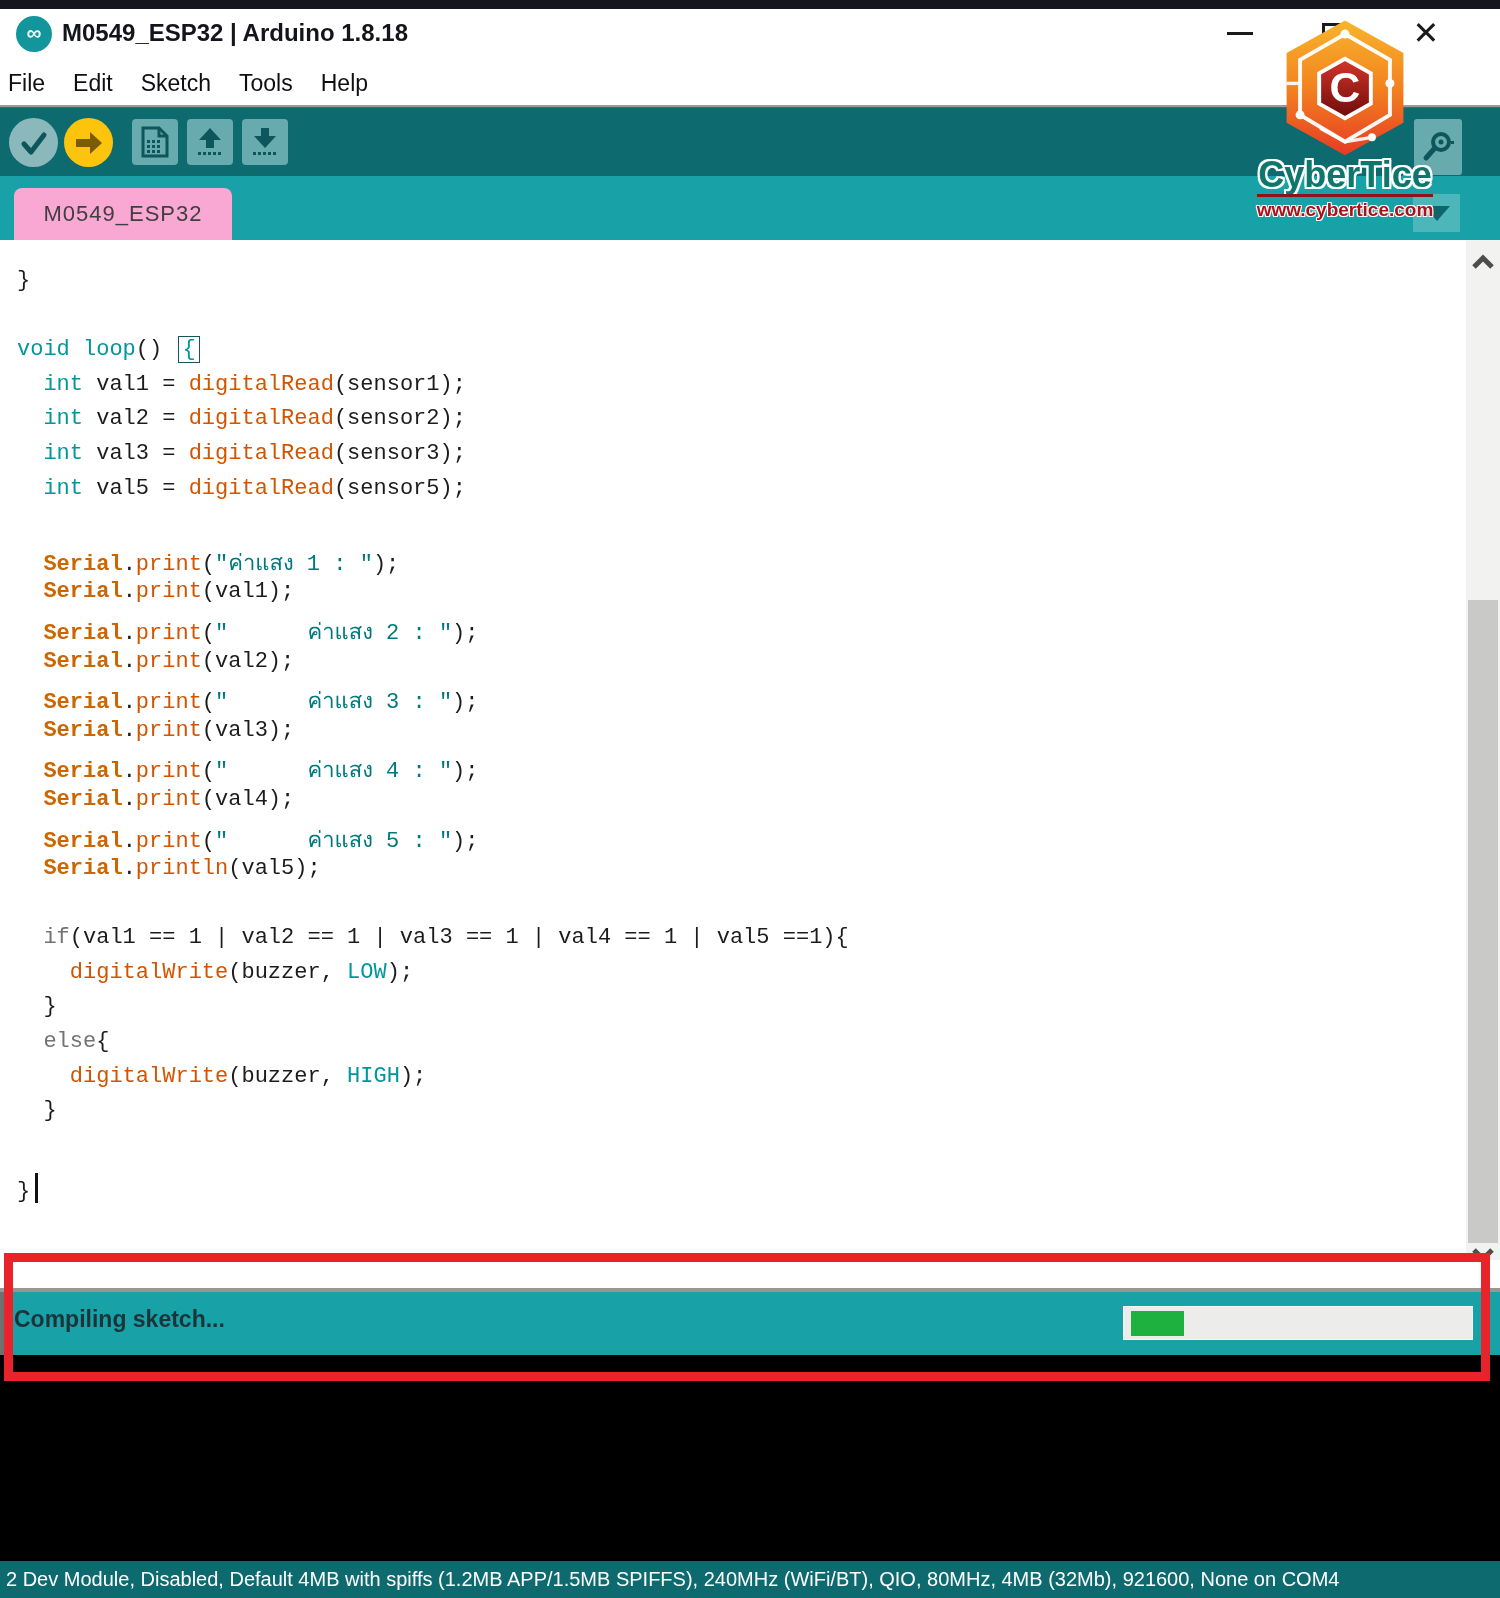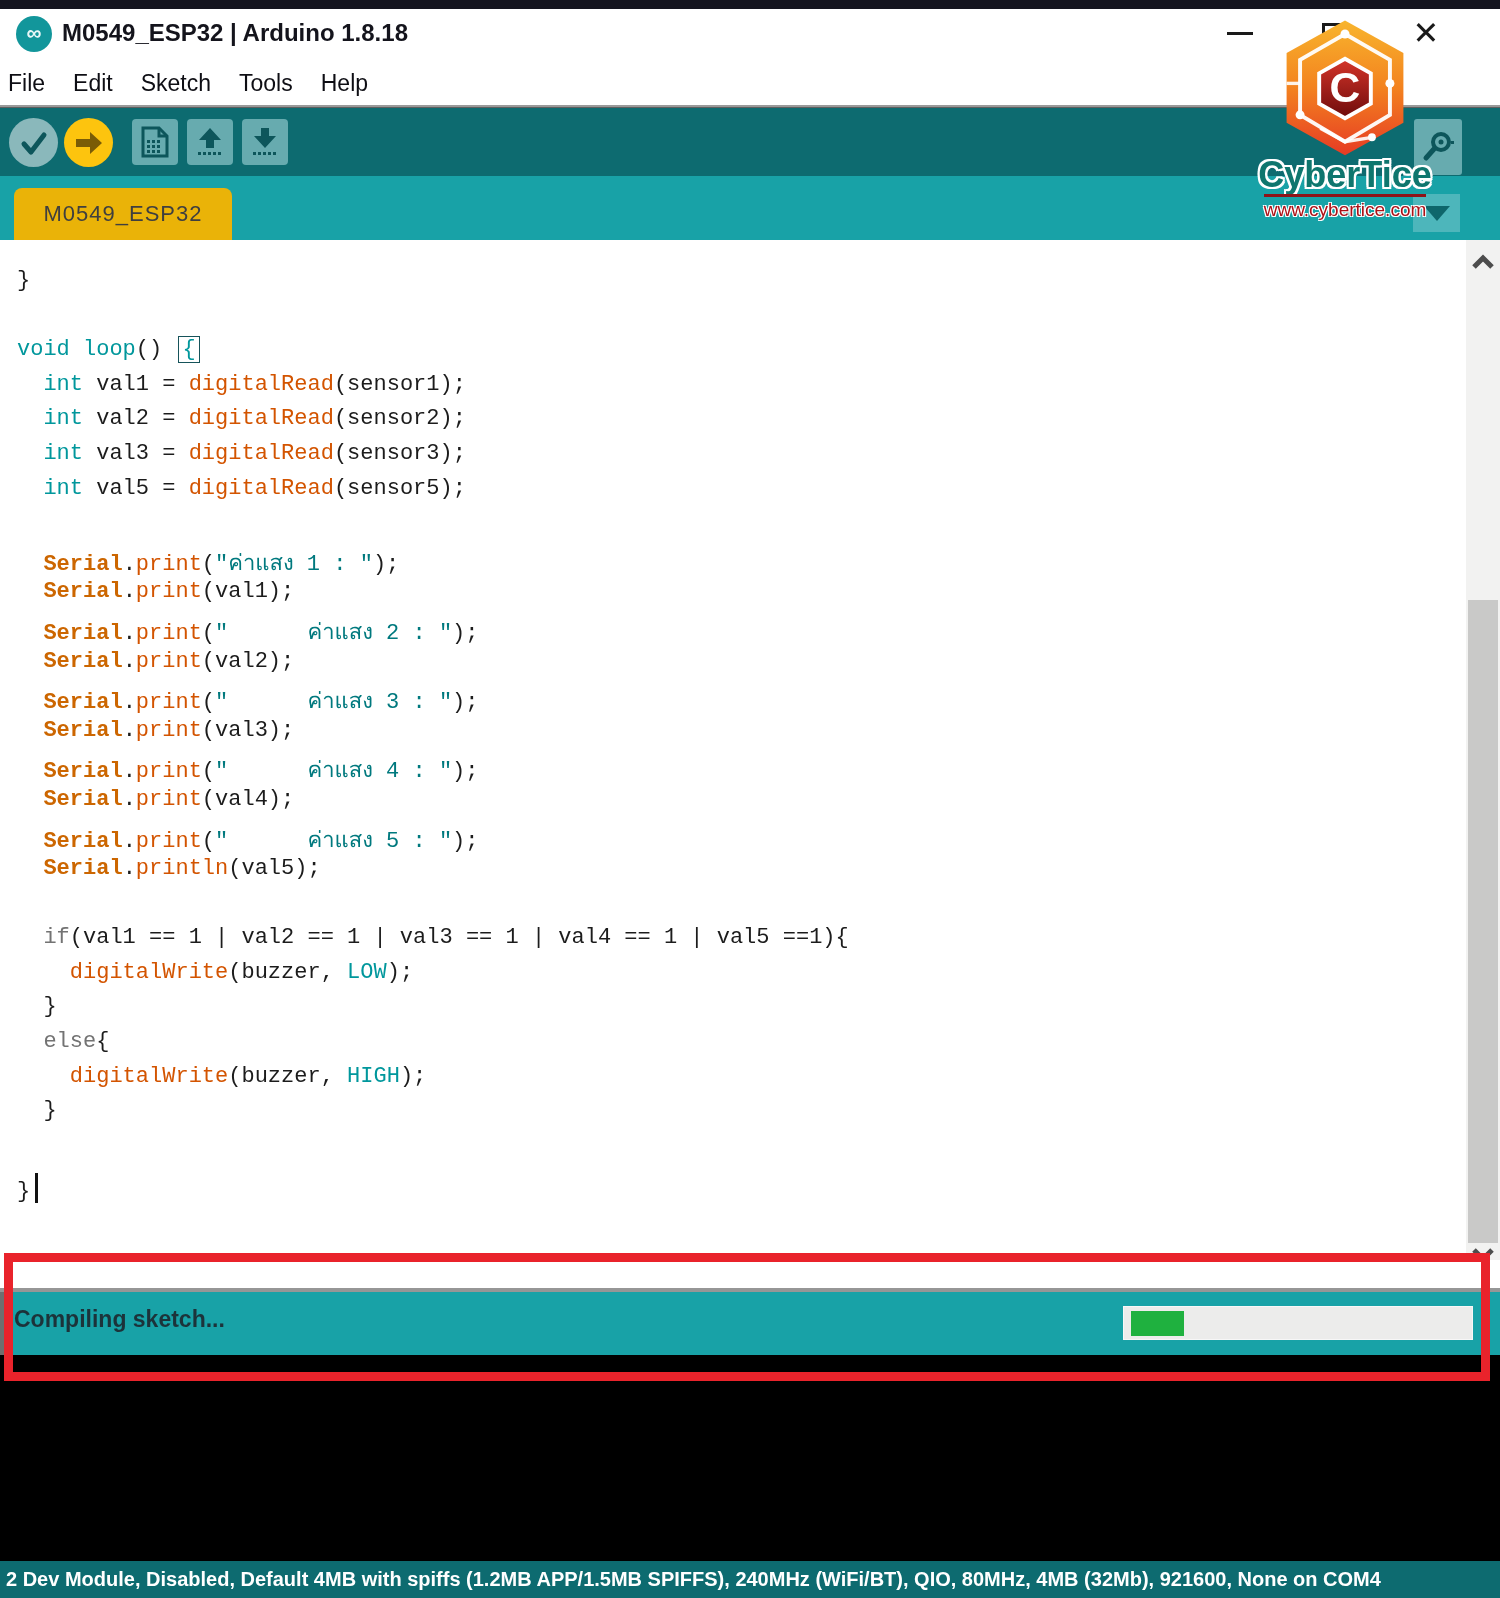--- a/index.html
+++ b/index.html
@@ -35,21 +35,21 @@
   #tb-verify { left:9px; background:#8ab8bb; }
   #tb-upload { left:64px; background:#fdc40e; }
   .tool-square { top:11px; width:46px; height:46px; background:#67abaf;
                  border-radius:4px; display:flex; align-items:center; justify-content:center; }
   #tb-new { left:132px; } #tb-open { left:187px; } #tb-save { left:242px; }
   #tb-serial { left:1414px; top:11px; width:48px; height:56px; background:#67abaf;
                border-radius:3px; display:flex; align-items:center; justify-content:center; }
 
   
   #tabbar { left:0; top:176px; width:1500px; height:64px; background:#18a2a7; }
-  #tab-active { left:14px; top:12px; width:218px; height:52px; background:#eab308;
+  #tab-active { left:14px; top:12px; width:218px; height:52px; background:#f9a8d4;
                 border-radius:8px 8px 0 0; display:flex; align-items:center;
                 justify-content:center; font-size:22px; letter-spacing:1px;
                 color:#3f3f3f; font-weight:500; }
   #tab-dropdown { left:1413px; top:18px; width:47px; height:38px; background:#4db6bb;
                   display:flex; align-items:center; justify-content:center; }
   #tab-dropdown i { display:block; width:0; height:0; border-left:13px solid transparent;
                     border-right:13px solid transparent; border-top:15px solid #0e666b; }
 
   
   #editor { left:0; top:240px; width:1500px; height:1048px; background:#ffffff; }
@@ -81,34 +81,34 @@
   #statusbar { left:0; top:1292px; width:1500px; height:65px; background:#18a2a7; }
   #status-msg { position:absolute; left:14px; top:14px; font-size:23px; font-weight:600;
                 color:#1c333a; }
   #progress-track { position:absolute; left:1123px; top:14px; width:350px; height:34px;
                     background:#ececeb; border:1px solid #f7f7f7; }
   #progress-fill { position:absolute; left:7px; top:4px; height:25px; background:#1fb13f; }
   #left-sliver { left:0; top:1292px; width:9px; height:63px; background:#6f6f6f; }
   #console { left:0; top:1355px; width:1500px; height:206px; background:#000000; }
   #boardinfo { left:0; top:1561px; width:1500px; height:37px; background:#0d6b70;
                display:flex; align-items:center; padding-left:6px; }
-  #boardinfo span { color:#ffffff; font-size:20px; font-weight:bold; white-space:nowrap; }
+  #boardinfo span { color:#ffffff; font-size:20px; font-weight:normal; white-space:nowrap; }
 
   
   #red-annotation { left:4px; top:1253px; width:1486px; height:128px;
                     border:9px solid #e9232b; z-index:40; }
 
   
   #watermark { left:1256px; top:16px; width:178px; z-index:60; text-align:center; }
   #wm-brand { font-size:36px; font-weight:800; color:#0f766e; letter-spacing:0px;
               line-height:34px; margin-top:-8px;
               text-shadow:-2px -2px 0 #fff, 2px -2px 0 #fff, -2px 2px 0 #fff,
                           2px 2px 0 #fff, 0 -2px 0 #fff, 0 2px 0 #fff,
                           -2px 0 0 #fff, 2px 0 0 #fff; }
-  #wm-url { display:inline-block; font-size:19px; font-weight:normal; color:#ad1117;
+  #wm-url { display:inline-block; font-size:19px; font-weight:bold; color:#ad1117;
             border-top:3px solid #8e1318; padding-top:2px; margin-top:2px;
             text-shadow:-1px -1px 0 #fff, 1px -1px 0 #fff, -1px 1px 0 #fff, 1px 1px 0 #fff; }
 </style>
 </head>
 <body>
 
 <div id="stage">
 
   <div id="top-strip" class="abs"></div>
 

